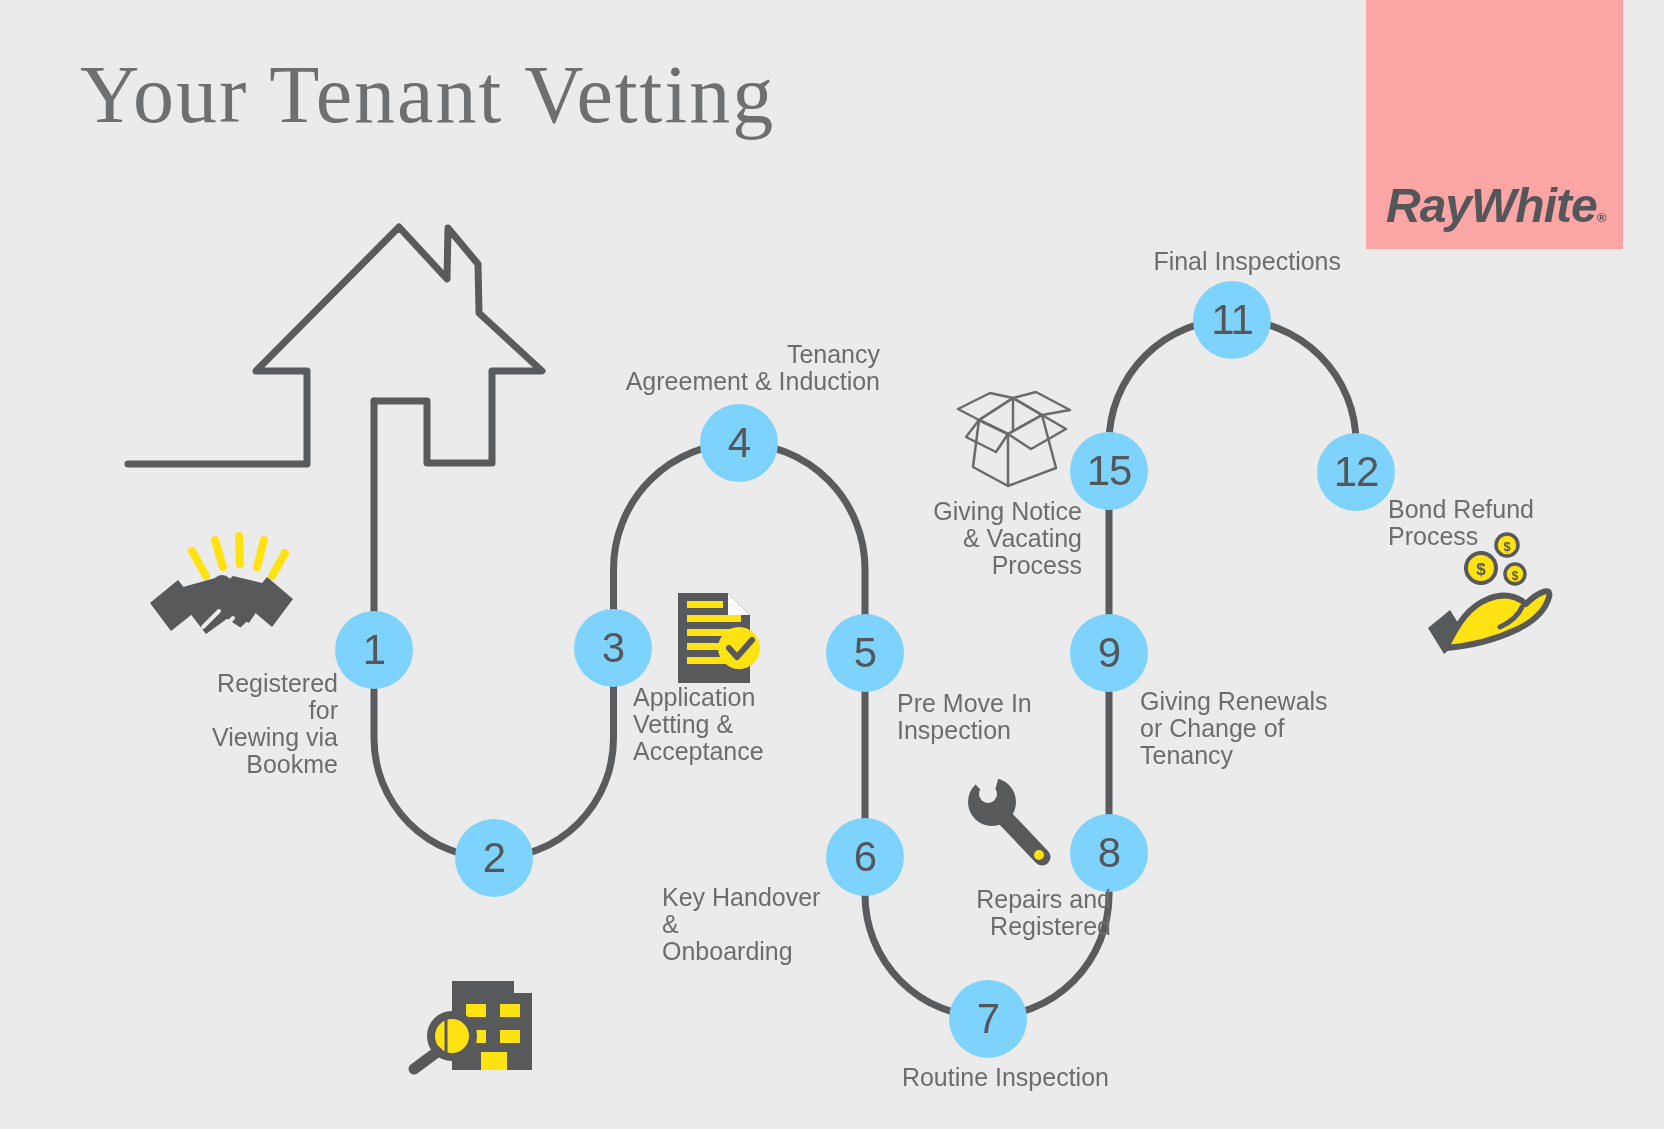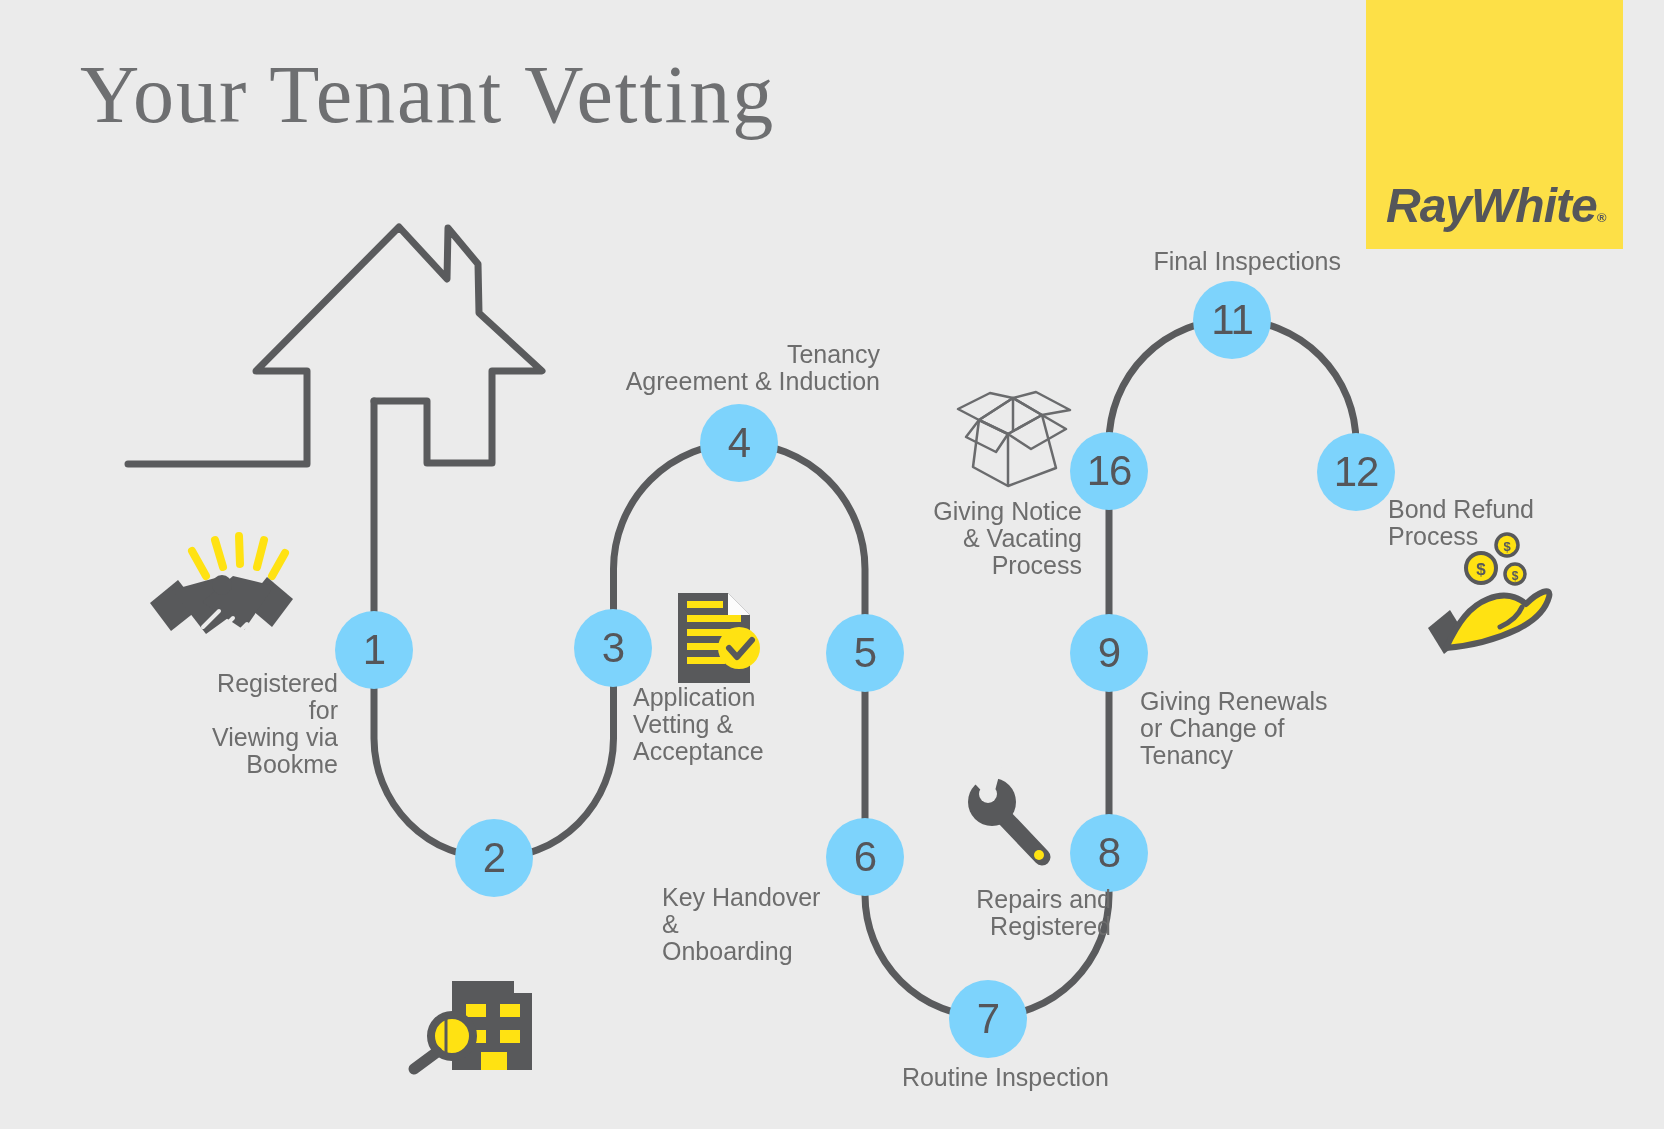--- a/index.html
+++ b/index.html
@@ -8,21 +8,21 @@
     overflow:hidden;font-family:"Liberation Sans",sans-serif;
   }
   .art{position:absolute;left:0;top:0;width:1664px;height:1129px;}
   .page-title{
     position:absolute;left:80px;top:48px;margin:0;
     font-family:"Liberation Serif","DejaVu Serif",serif;
     font-weight:400;font-size:82px;letter-spacing:2px;color:#6E6F71;
   }
   .logo{
     position:absolute;left:1366px;top:0;width:257px;height:249px;
-    background:#fde047;
+    background:#fca5a5;
   }
   .logo .wordmark{
     position:absolute;left:20px;bottom:16px;
     font-style:italic;font-weight:700;font-size:48px;letter-spacing:-1px;color:#55565A;
   }
   .logo .reg{font-style:italic;font-weight:700;font-size:13px;color:#55565A;}
   .node{
     position:absolute;width:78px;height:78px;border-radius:50%;
     background:#7dd3fc;display:flex;align-items:center;justify-content:center;
     font-size:42px;font-weight:400;letter-spacing:-1px;color:#55565A;
@@ -136,32 +136,34 @@
 
   <div class="node" style="left:335px;top:611px">1</div>
   <div class="node" style="left:455px;top:819px">2</div>
   <div class="node" style="left:574px;top:609px">3</div>
   <div class="node" style="left:700px;top:404px">4</div>
   <div class="node" style="left:826px;top:614px">5</div>
   <div class="node" style="left:826px;top:818px">6</div>
   <div class="node" style="left:949px;top:980px">7</div>
   <div class="node" style="left:1070px;top:814px">8</div>
   <div class="node" style="left:1070px;top:614px">9</div>
-  <div class="node" style="left:1070px;top:432px">16</div>
+  <div class="node" style="left:1070px;top:432px">15</div>
   <div class="node" style="left:1193px;top:281px">11</div>
   <div class="node" style="left:1317px;top:433px">12</div>
 
   <div class="lbl al-r" style="left:200px;width:138px;top:670px">Registered for
 Viewing via
 Bookme</div>
   <div class="lbl" style="left:633px;width:170px;top:684px">Application
 Vetting &amp;
 Acceptance</div>
   <div class="lbl al-c" style="left:600px;width:280px;top:341px">Tenancy
 Agreement &amp; Induction</div>
+  <div class="lbl" style="left:897px;width:180px;top:690px">Pre Move In
+Inspection</div>
   <div class="lbl" style="left:662px;width:180px;top:884px">Key Handover &amp;
 Onboarding</div>
   <div class="lbl al-c" style="left:889px;width:220px;top:1064px">Routine Inspection</div>
   <div class="lbl al-c" style="left:911px;width:200px;top:886px">Repairs and
 Registered</div>
   <div class="lbl" style="left:1140px;width:200px;top:688px">Giving Renewals
 or Change of
 Tenancy</div>
   <div class="lbl al-r" style="left:932px;width:150px;top:498px">Giving Notice
 &amp; Vacating

